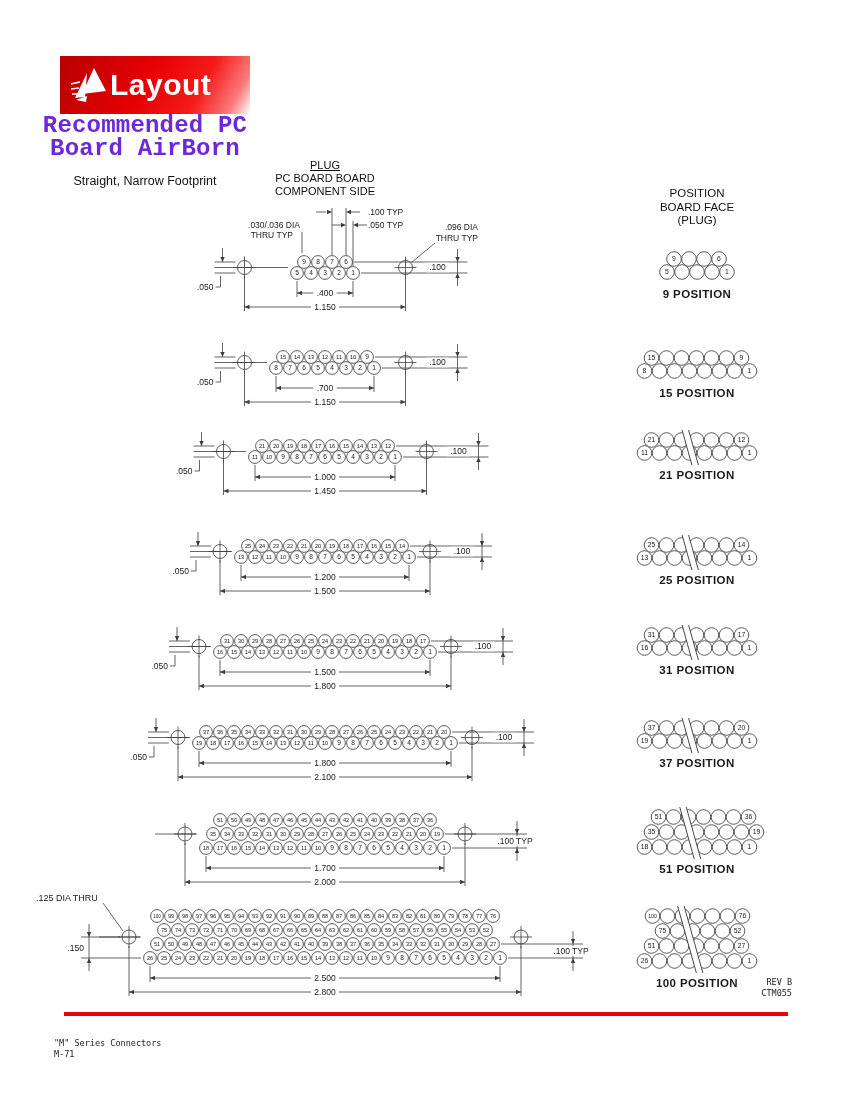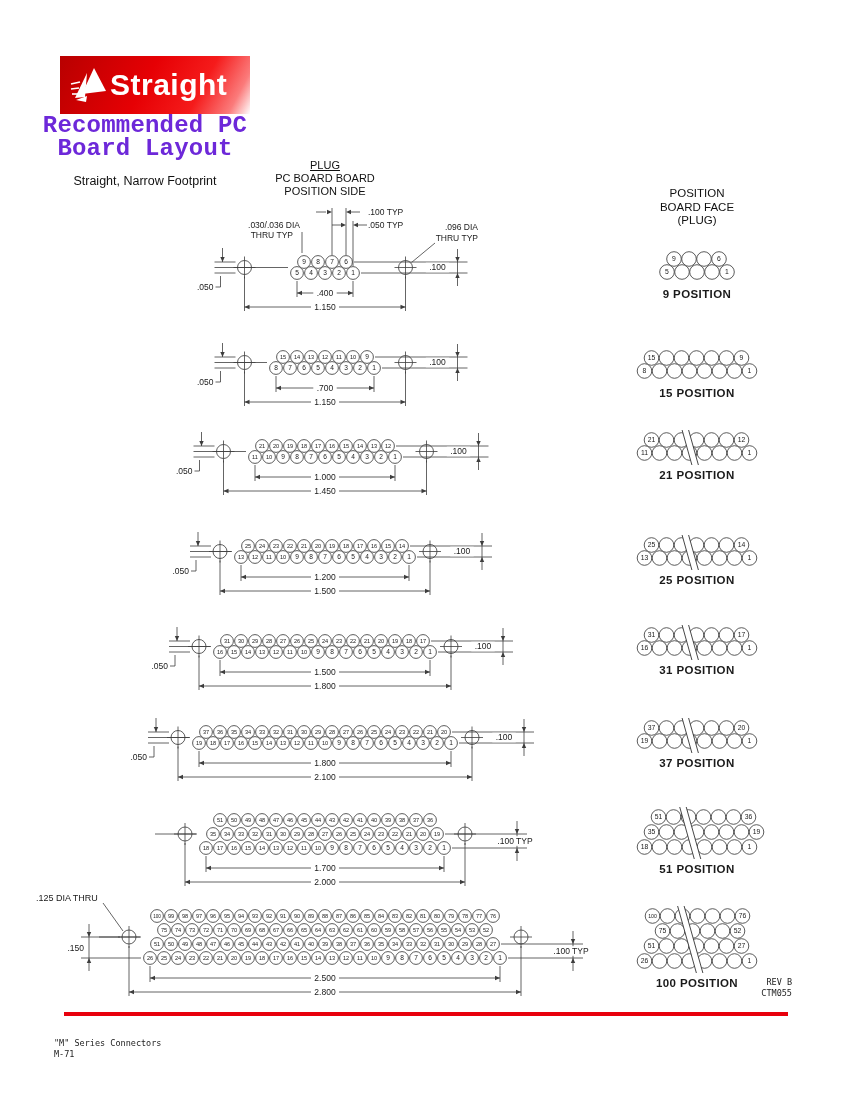--- a/index.html
+++ b/index.html
@@ -35,33 +35,33 @@
     <span style="display:inline-block;width:38px;height:42px;">
       <svg width="38" height="42" viewBox="0 0 38 42">
         <path d="M12 30 L24 4 L36 27 Z" fill="#fff"></path>
         <path d="M5 34 L17 9 L15 33 Z" fill="#fff"></path>
         <path d="M6 36 l11 -4 l-1 6 Z" fill="#fff"></path>
         <line x1="1" y1="20" x2="10" y2="18" stroke="#fff" stroke-width="1.6"></line>
         <line x1="1" y1="25" x2="9" y2="24" stroke="#fff" stroke-width="1.6"></line>
         <line x1="2" y1="30" x2="8" y2="30" stroke="#fff" stroke-width="1.6"></line>
       </svg>
     </span>
-    <span class="logo-text">Straight</span>
+    <span class="logo-text">Layout</span>
   </div>
 
   <div class="title-block">
     <div class="title-line">Recommended PC</div>
-    <div class="title-line">Board Layout</div>
+    <div class="title-line">Board AirBorn</div>
     <div class="subtitle">Straight, Narrow Footprint</div>
   </div>
 
   <div class="col-header plug-header">
     <div class="u">PLUG</div>
     <div>PC BOARD BOARD</div>
-    <div>POSITION SIDE</div>
+    <div>COMPONENT SIDE</div>
   </div>
 
   <div class="col-header mating-header">
     <div>POSITION</div>
     <div>BOARD FACE</div>
     <div>(PLUG)</div>
   </div>
 
   <svg id="drawing" width="850" height="1100">
       <g>

